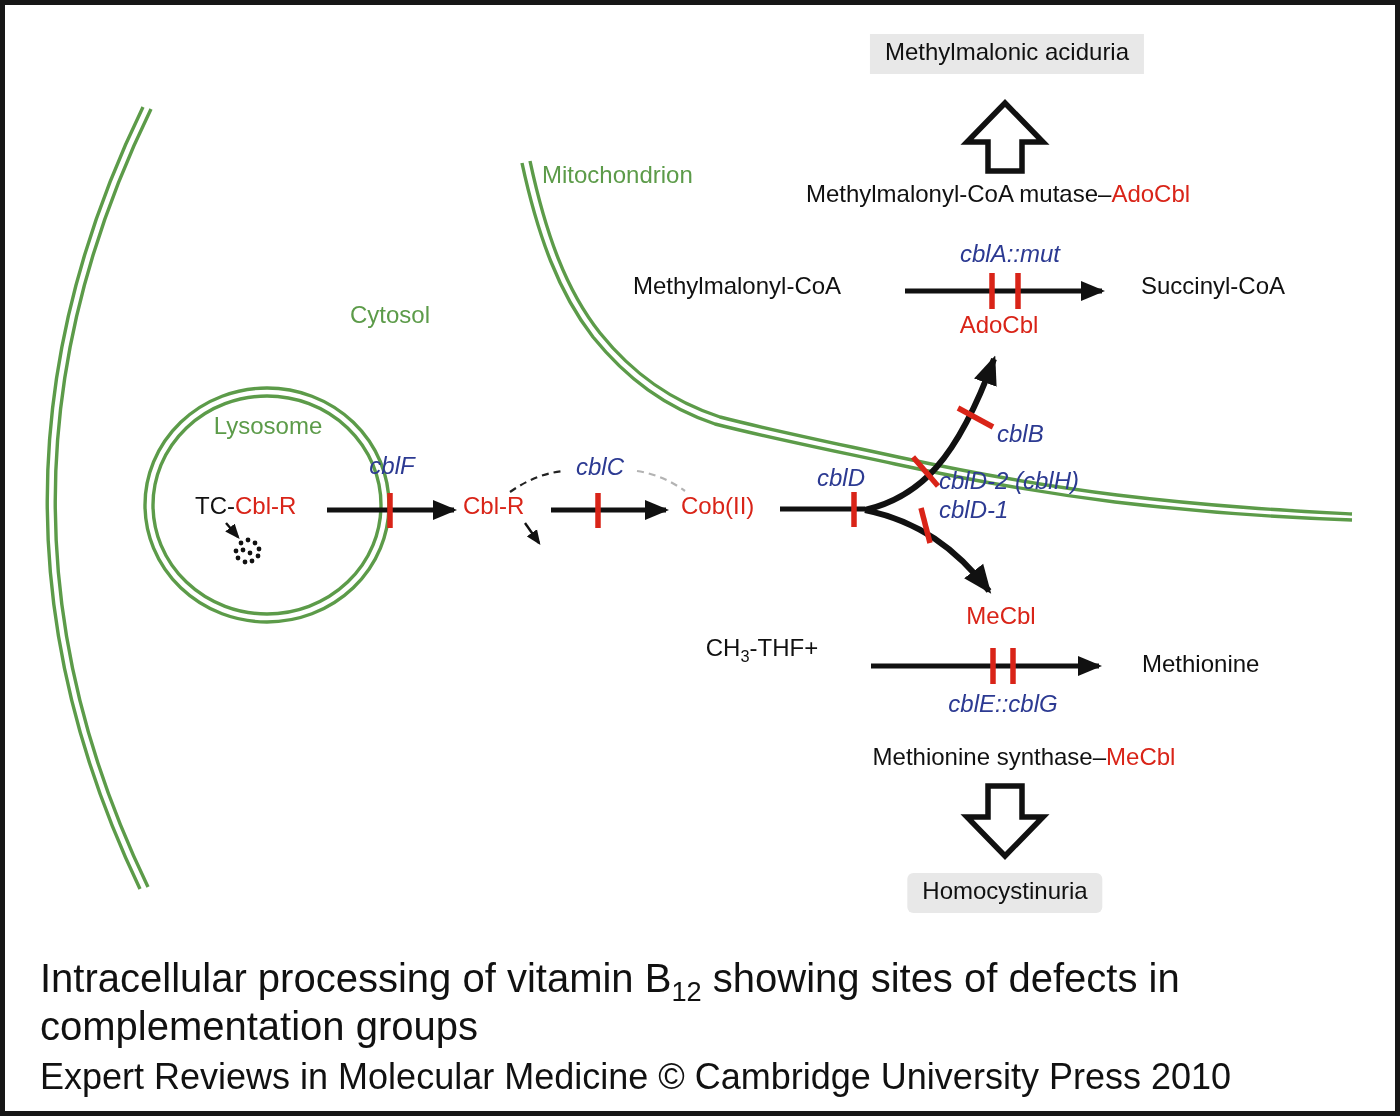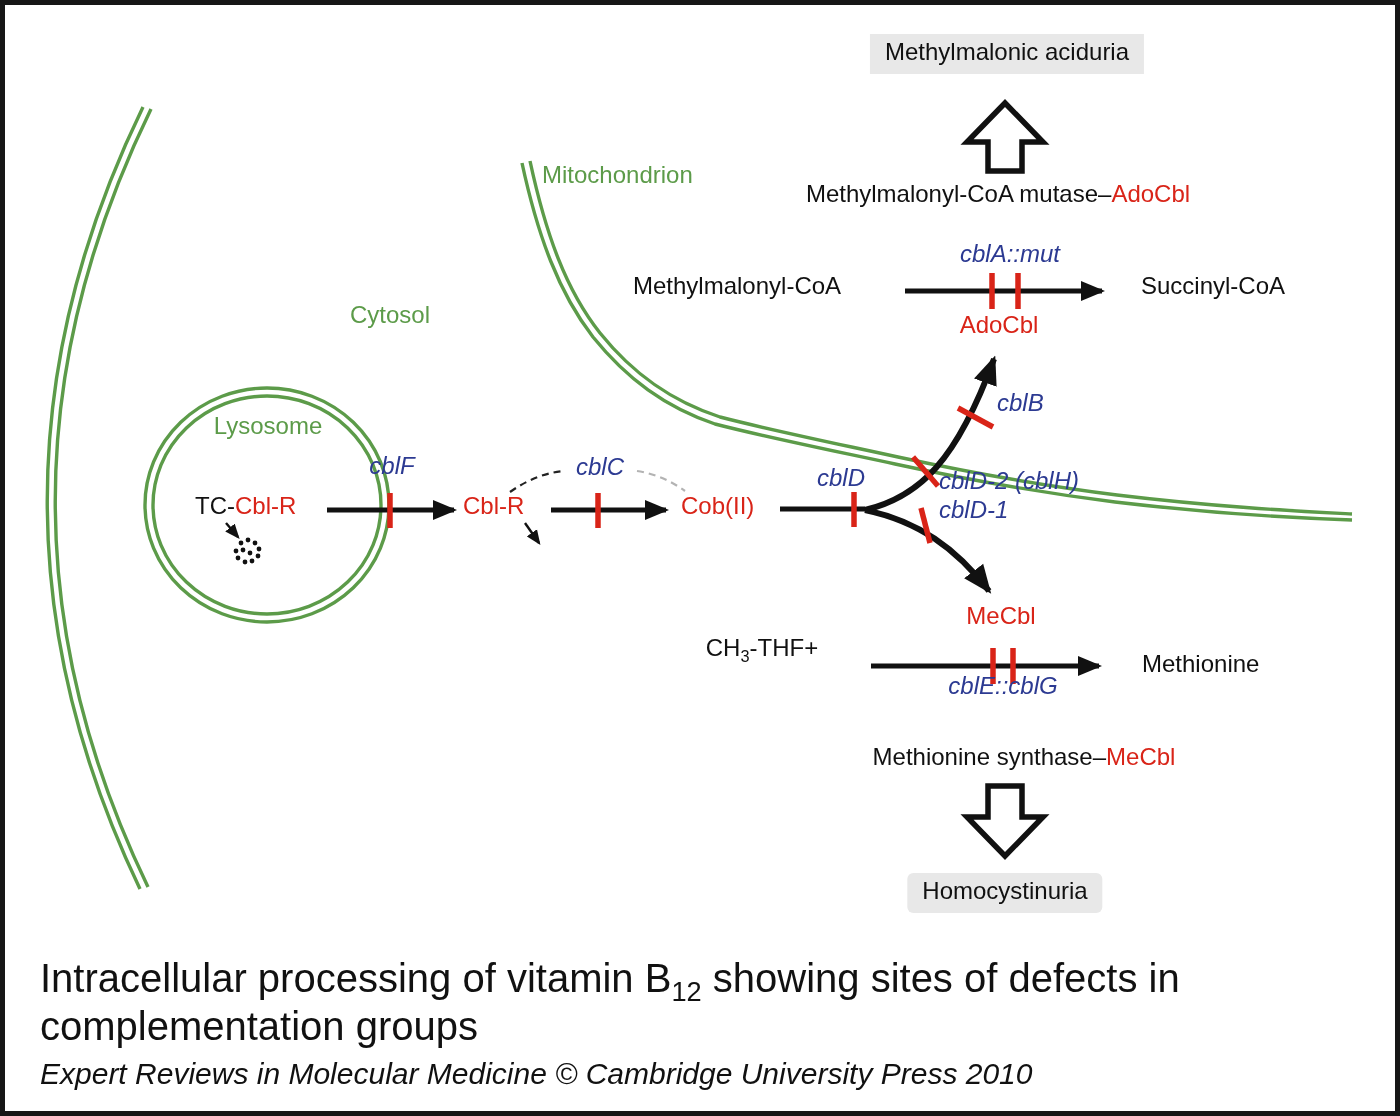--- a/index.html
+++ b/index.html
@@ -22,21 +22,21 @@
   .block{fill:#fff; stroke:var(--ink); stroke-width:5.5; stroke-linejoin:miter;}
   .dot{fill:var(--ink);}
   .lbl{position:absolute; font-size:24px; color:var(--ink); white-space:nowrap; line-height:1.1;}
   .ctr{transform:translateX(-50%);}
   .green{color:var(--green);}
   .red{color:var(--red);}
   .blue{color:var(--blue); font-style:italic;}
   .box{background:var(--box_bg); padding:5px 15px 9px 15px;}
   .two{text-align:center; line-height:36px;}
   .cap{font-size:40px;}
-  .credit{font-size:30px;font-style:italic;}
+  .credit{font-size:36px;}
   sub.s{font-size:0.68em;}
 </style>
 </head>
 <body>
 
 <div class="frame">
 
   <svg class="cv" viewBox="0 0 1390 1106">
     <defs>
       <marker id="ah" markerUnits="strokeWidth" markerWidth="4.8" markerHeight="4.2" viewBox="0 0 12 10" refX="10.5" refY="5" orient="auto">
@@ -114,35 +114,35 @@
   <div class="lbl box ctr" style="left:1000px; top:868px;border-radius:6px;">Homocystinuria</div>
 
   <div class="lbl ctr" style="left:1019px; top:739px;"><span>Methionine synthase–</span><span class="red" style="font-style:normal;">MeCbl</span></div>
   <div class="lbl ctr" style="left:993px; top:176px;"><span>Methylmalonyl-CoA mutase–</span><span class="red" style="font-style:normal;">AdoCbl</span></div>
 
   <div class="lbl blue ctr" style="left:1005px; top:236px;">cblA::mut</div>
   <div class="lbl" style="left:628px; top:268px;">Methylmalonyl-CoA</div>
   <div class="lbl" style="left:1136px; top:268px;">Succinyl-CoA</div>
   <div class="lbl red ctr" style="left:994px; top:307px;">AdoCbl</div>
 
-  <div class="lbl blue" style="left:992px; top:385px;">cblB</div>
+  <div class="lbl blue" style="left:992px; top:416px;">cblB</div>
   <div class="lbl blue" style="left:934px; top:463px;">cblD-2 (cblH)</div>
   <div class="lbl blue" style="left:934px; top:492px;">cblD-1</div>
   <div class="lbl blue ctr" style="left:836px; top:460px;">cblD</div>
   <div class="lbl blue ctr" style="left:387px; top:448px;">cblF</div>
   <div class="lbl blue ctr" style="left:595px; top:449px;">cblC</div>
 
   <div class="lbl" style="left:190px; top:488px;"><span>TC-</span><span class="red">Cbl-R</span></div>
   <div class="lbl red" style="left:458px; top:488px;">Cbl-R</div>
   <div class="lbl red" style="left:676px; top:488px;">Cob(II)</div>
 
   <div class="lbl red ctr" style="left:996px; top:598px;">MeCbl</div>
   <div class="lbl two ctr" style="left:757px; top:625px;">
     <span><span>CH</span><sub class="s">3</sub><span>-THF+</span></span><br>
   </div>
   <div class="lbl" style="left:1137px; top:646px;">Methionine</div>
-  <div class="lbl blue ctr" style="left:998px; top:668px;font-style:italic;">cblE::cblG</div>
+  <div class="lbl blue ctr" style="left:998px; top:686px;font-style:italic;">cblE::cblG</div>
 
   <div class="lbl cap" style="left:35px; top:951px;"><span>Intracellular processing of vitamin B</span><sub class="s">12</sub><span> showing sites of defects in</span></div>
   <div class="lbl cap" style="left:35px; top:999px;">complementation groups</div>
   <div class="lbl credit" style="left:35px; top:1052px;">Expert Reviews in Molecular Medicine © Cambridge University Press 2010</div>
 
 </div>
 
 </body></html>

